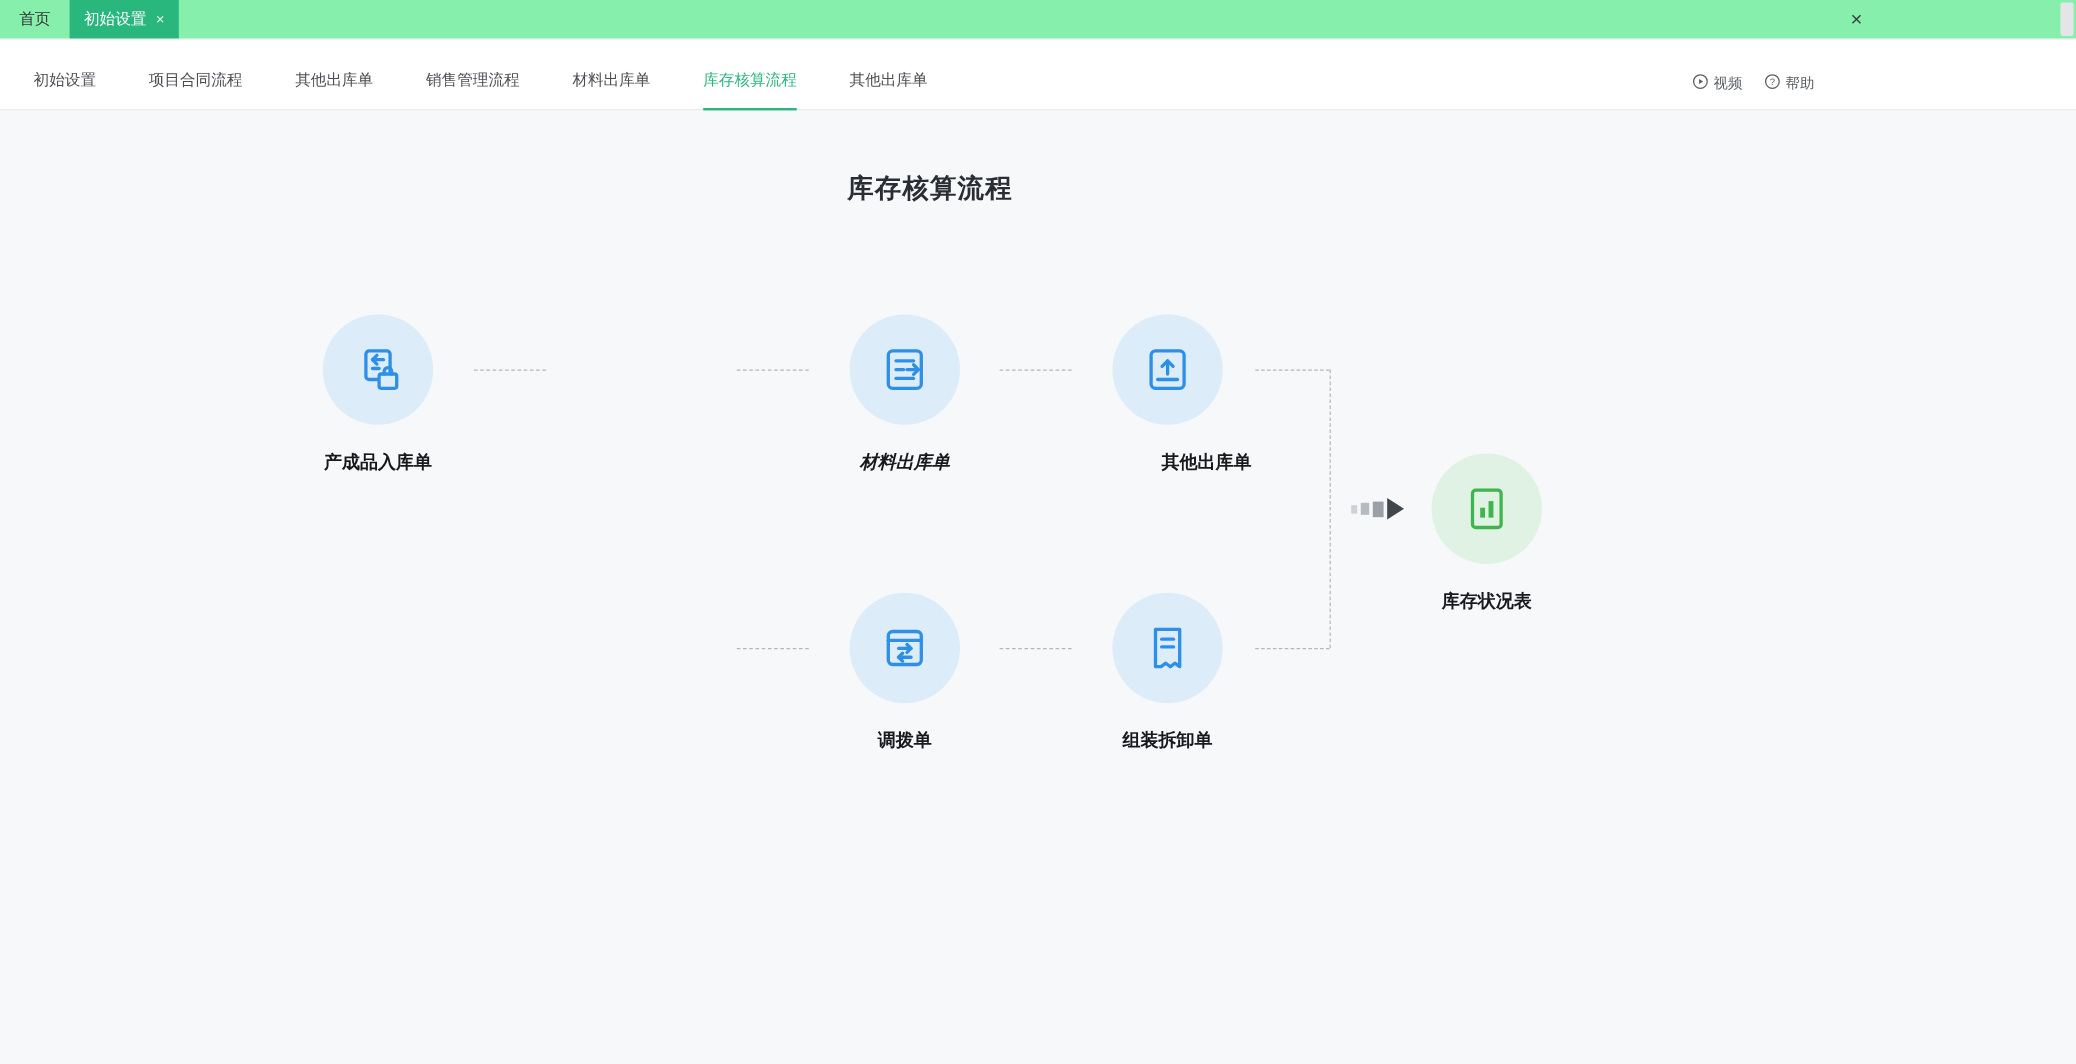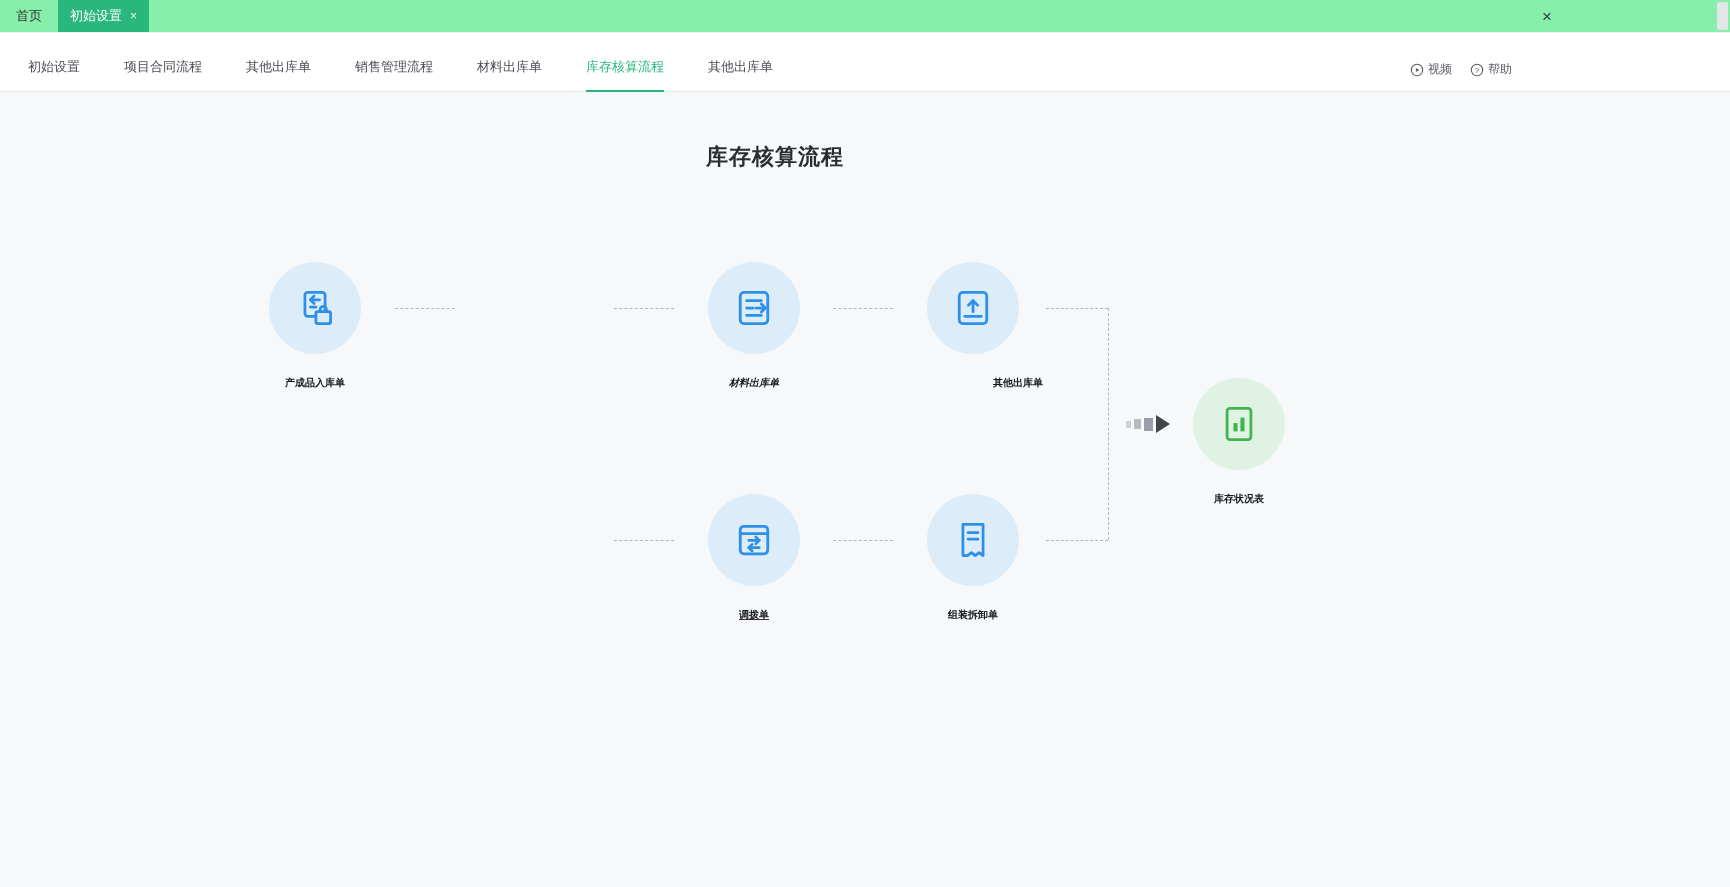--- a/index.html
+++ b/index.html
@@ -17,34 +17,34 @@
   .corner-thumb { position:absolute; left:1717px; top:2px; width:11px; height:28px;
     background:#e4e5e8; border-radius:2px; }
 
   
   .subnav { position:relative; height:59px; background:#fff; border-bottom:1px solid #e6e8ea;
     display:flex; align-items:flex-end; padding-left:28px; gap:44px; }
   .nav-tab { font-size:13px; color:#4b4e54; padding-bottom:15px; cursor:pointer; white-space:nowrap; }
   .nav-tab.active { color:#2ab77e; border-bottom:2px solid #2ab77e; margin-bottom:-1px; padding-bottom:14px; }
   .nav-actions { position:absolute; right:218px; bottom:13px; display:flex; gap:18px;
     font-size:12px; color:#5a5e64; align-items:center; }
-  .nav-action { display:flex; align-items:center; gap:4px; cursor:pointer; }
+  .nav-action { display:flex; align-items:flex-start; gap:4px; cursor:pointer; }
   .nav-action svg { display:block; }
 
   
   .main { position:relative; width:1730px; height:794px; }
   .page-title { position:absolute; left:575px; top:50px; width:400px; text-align:center;
     font-size:22px; font-weight:600; color:#2a2d33; letter-spacing:1px; }
 
   .node { position:absolute; width:140px; text-align:center; }
   .bubble { width:92px; height:92px; border-radius:50%; margin:0 auto;
     background:#dcecf9; color:#2e8fe8; display:flex; align-items:center; justify-content:center; cursor:pointer; }
   .bubble.green { background:#dff2e3; color:#3eb54d; }
   .bubble svg { stroke:currentColor; fill:none; stroke-width:1.5; stroke-linecap:round; stroke-linejoin:round; }
-  .node-label { margin-top:22px; font-size:10px; font-weight:700; color:#17191c; white-space:nowrap; }
+  .node-label { margin-top:22px; font-size:15px; font-weight:700; color:#17191c; white-space:nowrap; }
 
   .dash-h { position:absolute; border-top:1px dashed #b2b7bf; height:0; }
   .dash-v { position:absolute; border-left:1px dashed #b2b7bf; width:0; }
 
   .flow-arrow { position:absolute; left:1126px; top:320px; height:24px;
     display:flex; align-items:center; gap:3px; }
   .sq1 { width:5px; height:7px;  background:#cdd1d7; }
   .sq2 { width:7px; height:10px; background:#b6bbc2; }
   .sq3 { width:9px; height:13px; background:#9aa0a9; }
   .tri { width:0; height:0; border-top:9px solid transparent; border-bottom:9px solid transparent;
@@ -131,21 +131,21 @@
         <rect x="4.5" y="3.5" width="15" height="17" rx="2"></rect>
         <path d="M12 14V8"></path>
           <path d="M9.5 10.5 12 8l2.5 2.5"></path>
           <path d="M7.5 16.5h9"></path>
       </svg>
     </div>
     <div class="node-label">其他出库单</div>
   </div>
 
 
-  <div class="node" style="left:684px; top:402px;text-decoration:underline;">
+  <div class="node" style="left:684px; top:402px;">
     <div class="bubble">
       <svg width="44" height="44" viewBox="0 0 24 24">
         <rect x="4.5" y="4.5" width="15" height="15" rx="2"></rect>
         <path d="M4.5 8.5h15"></path>
         <path d="M9.2 12.2h5.6"></path>
           <path d="M13 10.4l1.8 1.8-1.8 1.8"></path>
         <path d="M14.8 16.2H9.2"></path>
           <path d="M11 14.4 9.2 16.2l1.8 1.8"></path>
       </svg>
     </div>

